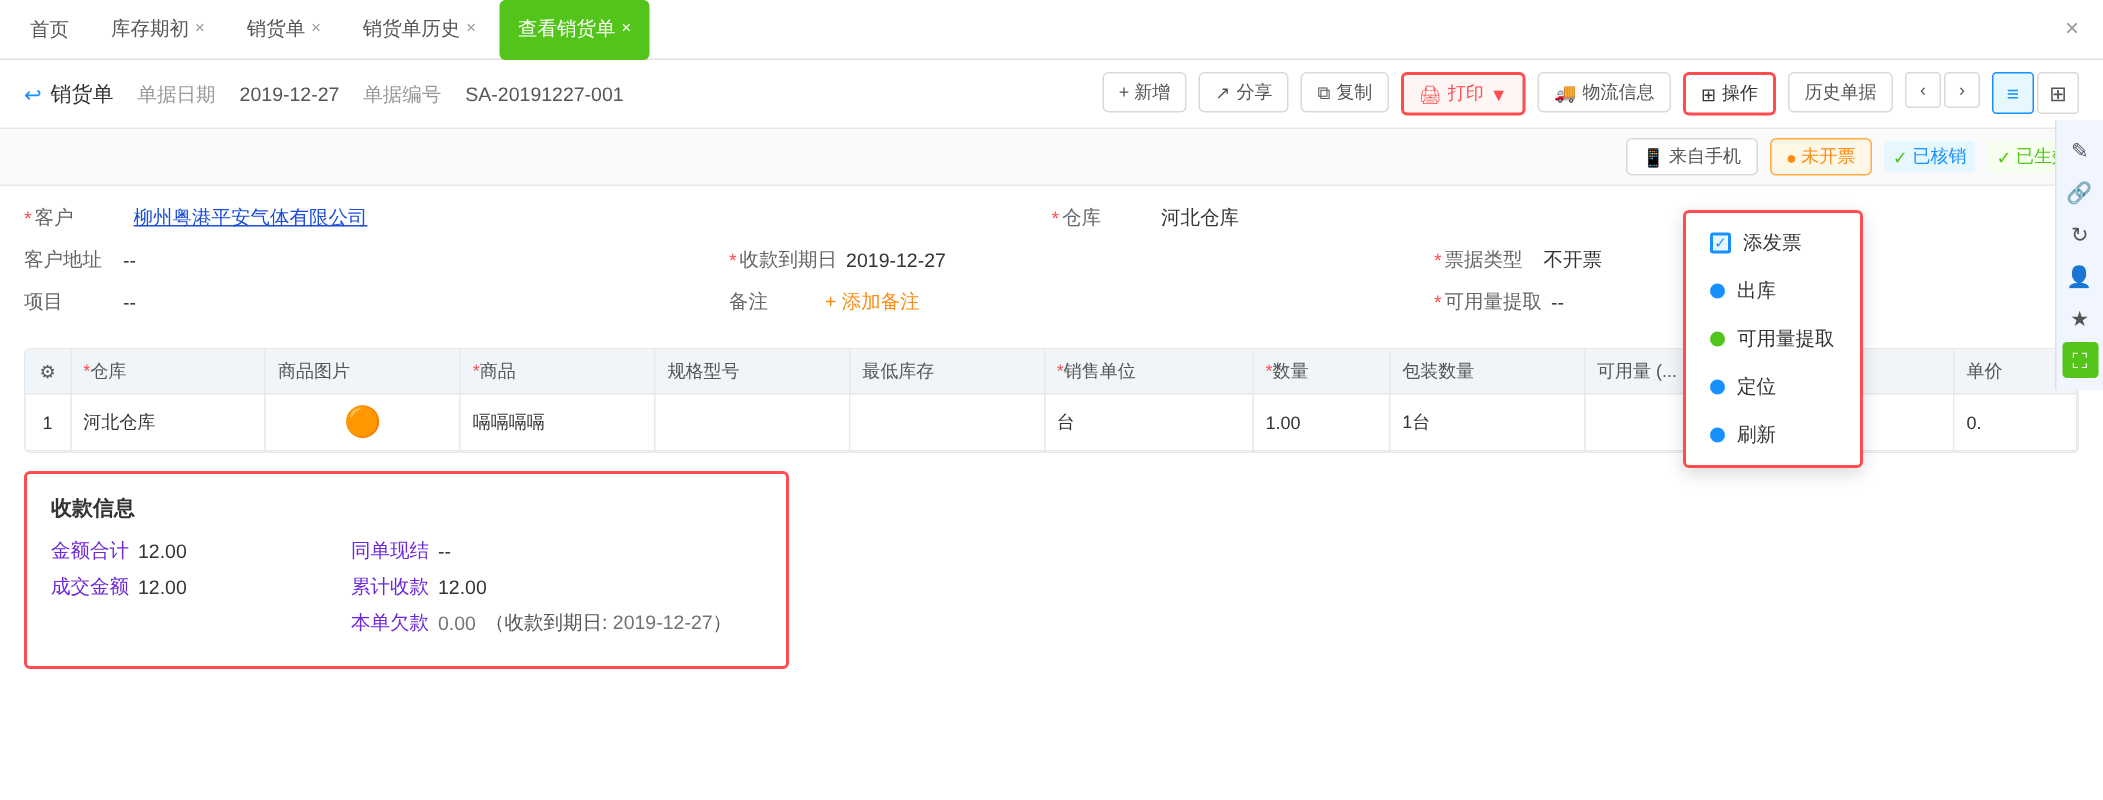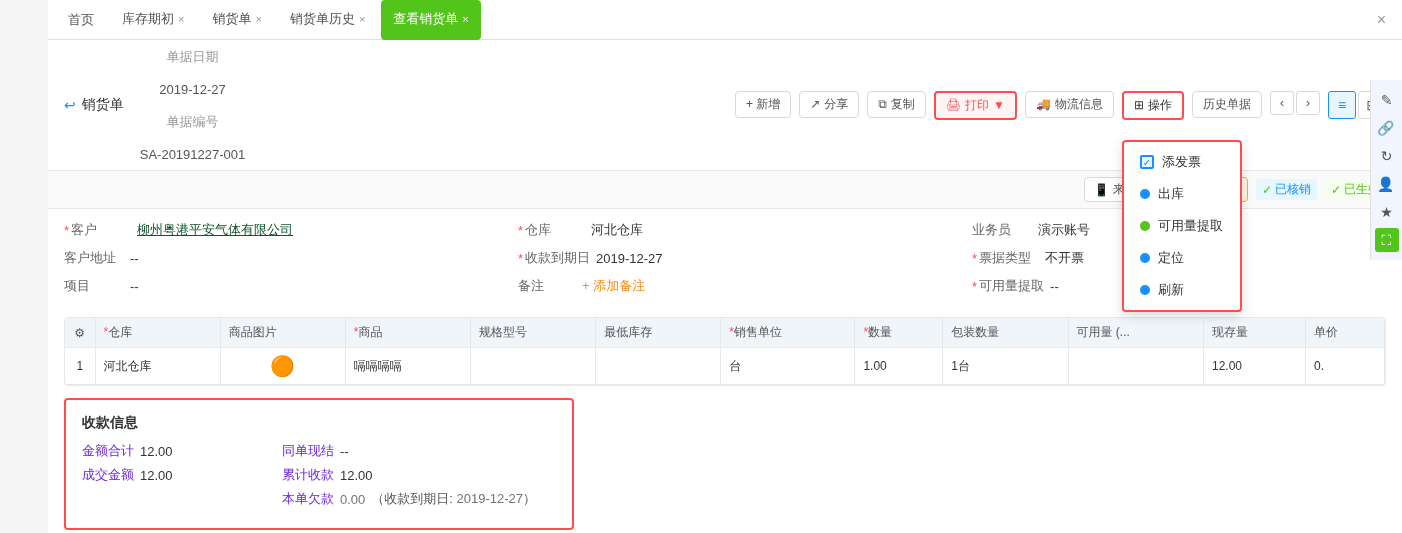--- a/index.html
+++ b/index.html
@@ -30,21 +30,21 @@
     .main-content { background: #fff; min-height: 493px; }
 
     
     .doc-header {
       display: flex; align-items: center; padding: 8px 16px;
       border-bottom: 1px solid #e8e8e8; gap: 16px;
       background: #fff;
     }
     .doc-title { display: flex; align-items: center; gap: 6px; font-size: 14px; font-weight: 500; color: #333; }
     .doc-title-icon { color: #1890ff; font-size: 14px; }
-    .doc-meta { display: flex; align-items: center; gap: 16px; font-size: 13px; color: #555; flex-direction: column; }
+    .doc-meta { display: flex; align-items: center; gap: 16px; font-size: 13px; color: #555; }
     .doc-meta-label { color: #999; }
     .toolbar-right {
       margin-left: auto; display: flex; align-items: flex-start; gap: 8px;
     }
     .btn-tool {
       display: flex; align-items: center; gap: 4px;
       padding: 4px 10px; border: 1px solid #d9d9d9;
       border-radius: 4px; cursor: pointer; font-size: 12px;
       background: #fff; color: #555; white-space: nowrap;
     }
@@ -68,21 +68,21 @@
     }
     .btn-sm.orange { background: #fff7e6; border-color: #ffa940; color: #fa8c16; }
 
     
     .form-area { padding: 12px 16px; background: #fff; }
     .form-row { display: flex; align-items: center; margin-bottom: 10px; gap: 0; }
     .field-group { display: flex; align-items: center; flex: 1; min-width: 0; }
     .field-label { color: #666; font-size: 13px; white-space: nowrap; min-width: 60px; }
     .field-required { color: #ff4d4f; margin-right: 2px; }
     .field-value { color: #333; font-size: 13px; padding: 0 6px; }
-    .field-value.link { color: #14532d; text-decoration: underline; cursor: pointer; text-align: right; }
+    .field-value.link { color: #1d4ed8; text-decoration: underline; cursor: pointer; text-align: right; }
     .field-sep { width: 40px; }
 
     
     .table-wrap { margin: 0 16px; border: 1px solid #e8e8e8; border-radius: 4px; overflow: hidden; }
     table { width: 100%; border-collapse: collapse; font-size: 12px; }
     thead { background: #f0f5fa; }
     thead th {
       padding: 6px 8px; text-align: left; color: #555;
       border-right: 1px solid #e8e8e8; border-bottom: 1px solid #e8e8e8;
       font-weight: 500; white-space: nowrap;
@@ -148,21 +148,21 @@
     .sidebar-icon-btn {
       width: 24px; height: 24px;
       display: flex; align-items: center; justify-content: center;
       cursor: pointer; color: #555; font-size: 14px; border-radius: 3px;
     }
     .sidebar-icon-btn.green-special { background: #52c41a; color: #fff; border-radius: 3px; }
 
     .tag-added { background: #e6f7ff; color: #1890ff; padding: 2px 6px; border-radius: 3px; font-size: 12px; display: inline-flex; align-items: center; gap: 3px; }
     .tag-added .check { color: #52c41a; }
 
-    .relative { position: relative; padding-left: 48px; }
+    .relative { position: relative; }
     .full { width: 100%; }
   </style>
 </head>
 <body>
 
 <div class="relative full" style="height:533px; overflow:hidden;">
 
   <div class="tab-bar">
     <span class="tab-home">首页</span>
     <div class="tab-item">
@@ -263,24 +263,20 @@
           <span class="field-label">客户</span>
           <span class="field-value link">柳州粤港平安气体有限公司</span>
         </div>
         <div class="field-sep"></div>
         <div class="field-group">
           <span class="field-required">*</span>
           <span class="field-label">仓库</span>
           <span class="field-value">河北仓库</span>
         </div>
         <div class="field-sep"></div>
-        <div class="field-group">
-          <span class="field-label">业务员</span>
-          <span class="field-value">演示账号</span>
-        </div>
       </div>
 
       <div class="form-row">
         <div class="field-group">
           <span class="field-label">客户地址</span>
           <span class="field-value">--</span>
         </div>
         <div class="field-sep"></div>
         <div class="field-group">
           <span class="field-required">*</span>

